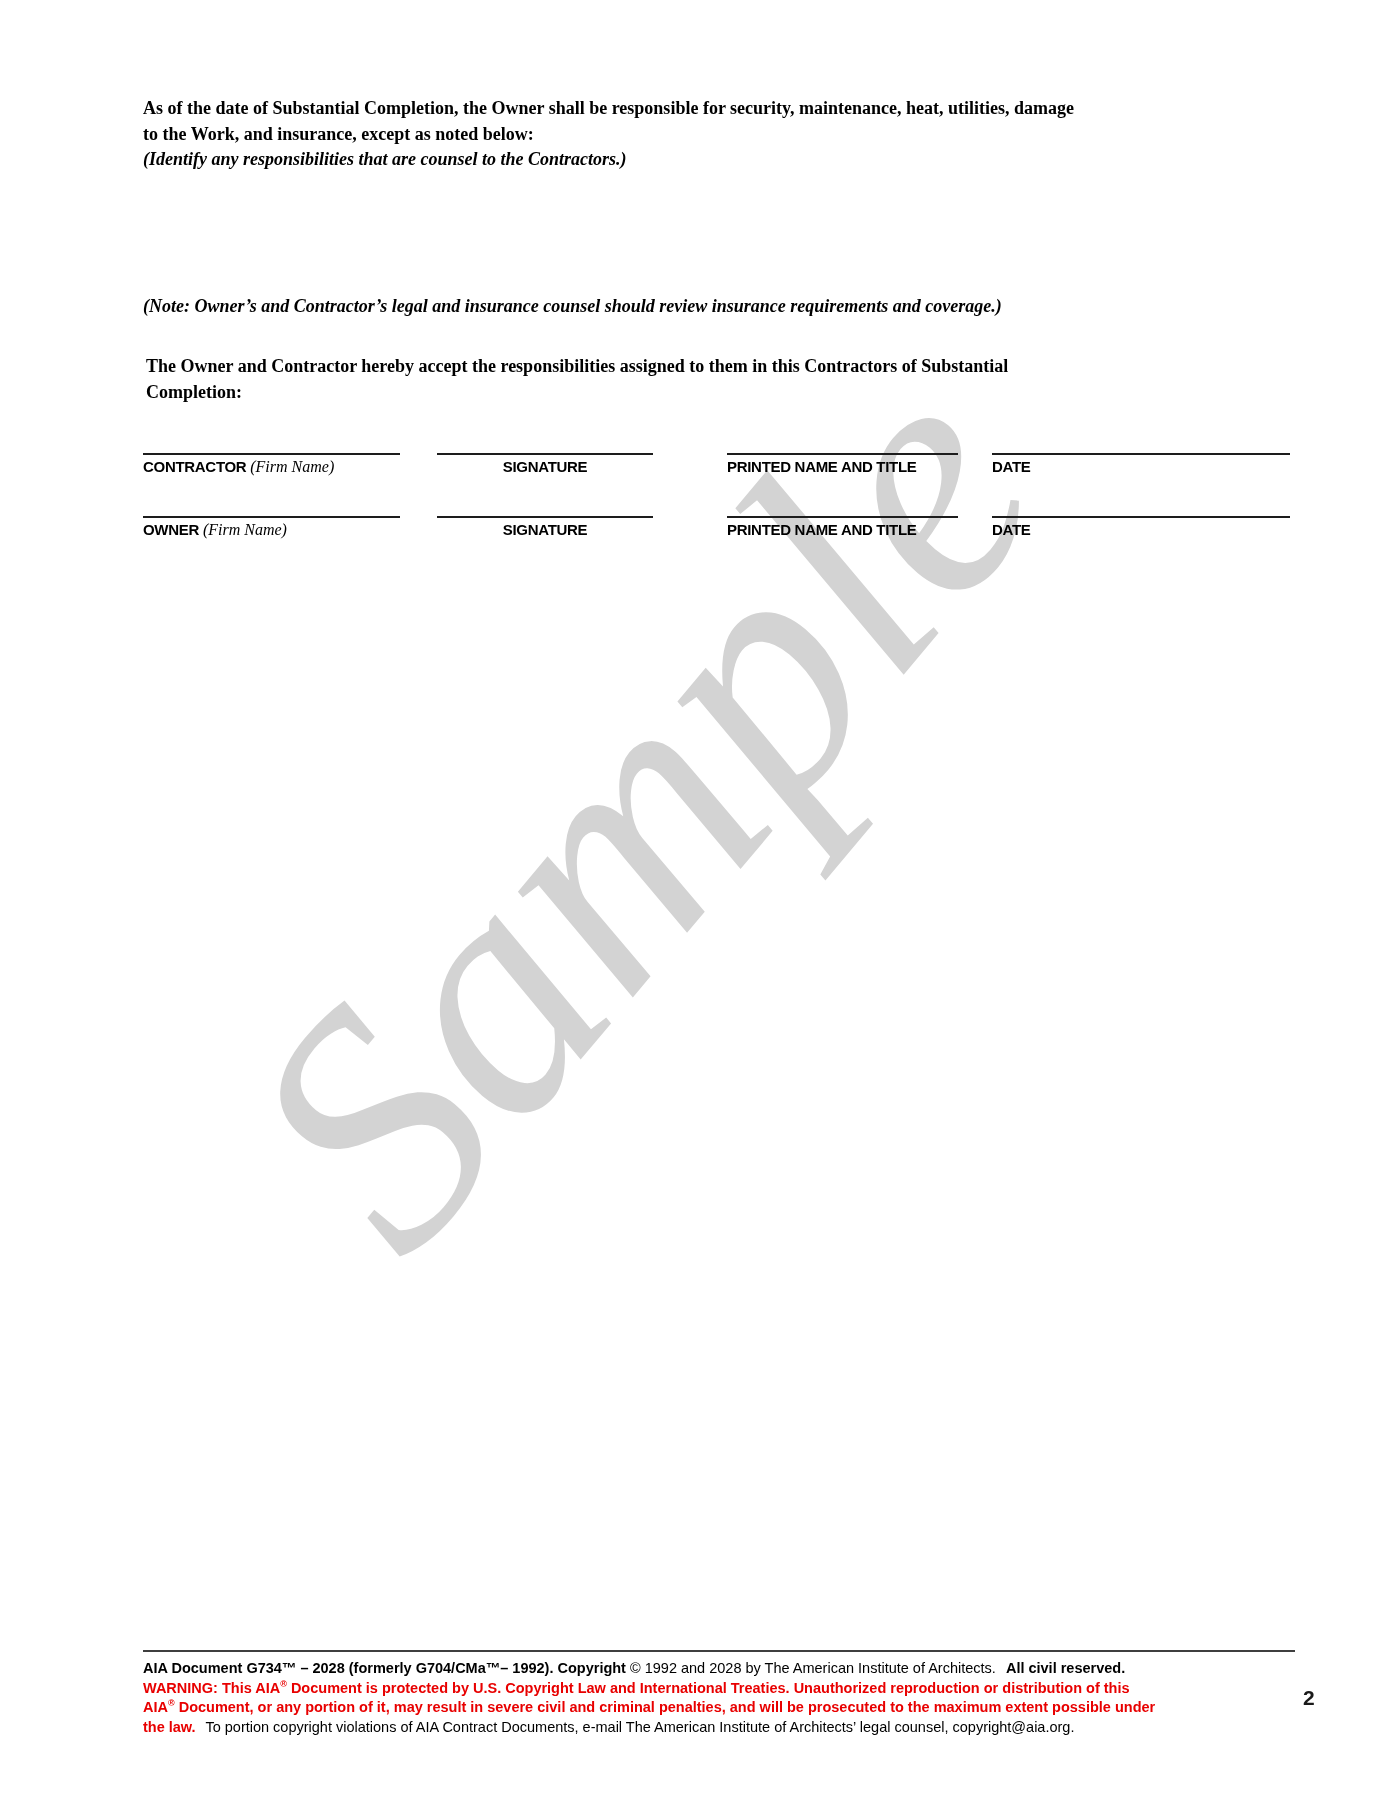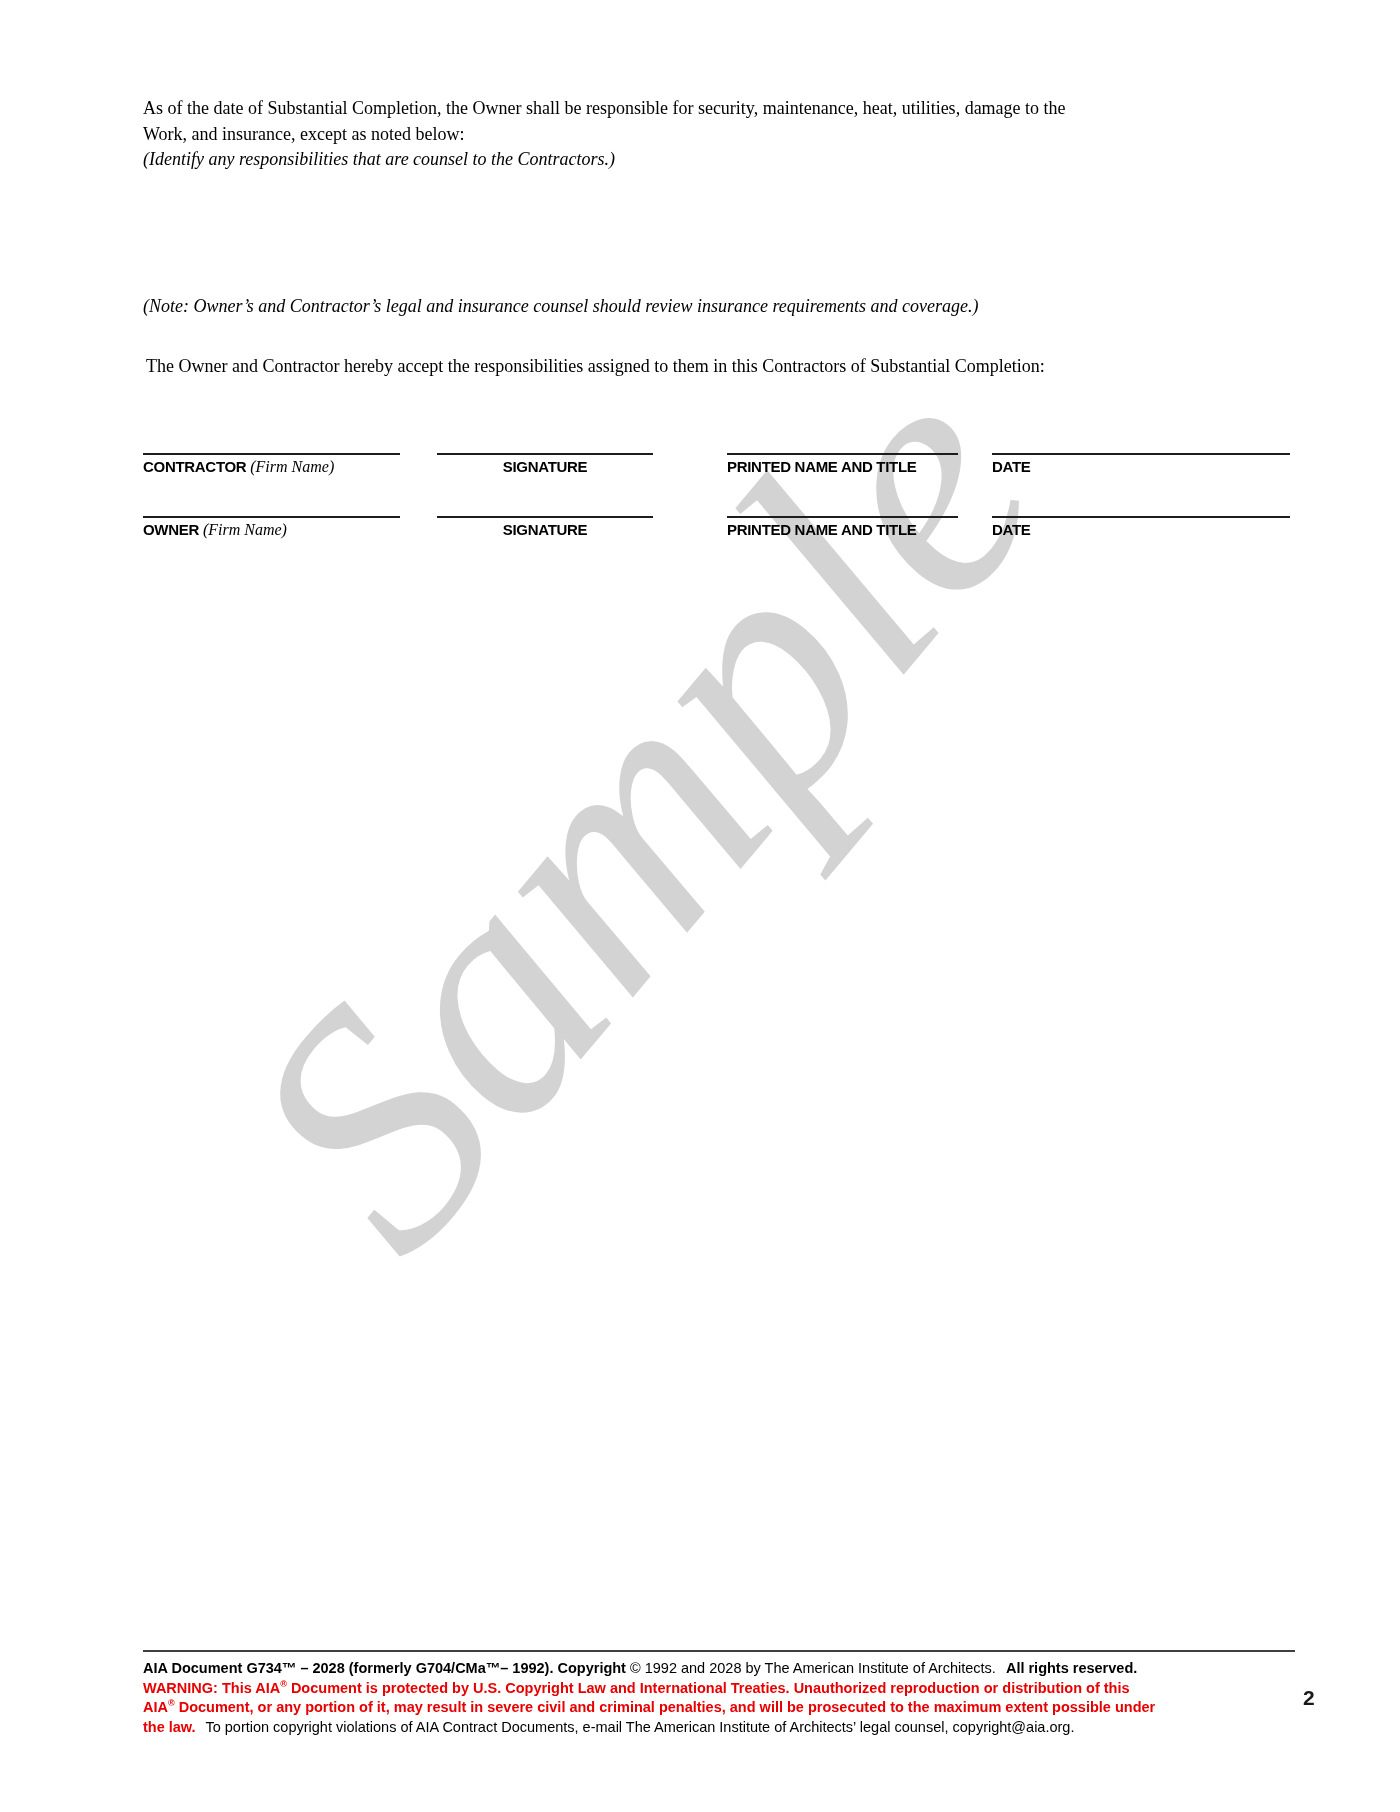--- a/index.html
+++ b/index.html
@@ -27,20 +27,21 @@
     font-size:340px;
     color:#d3d3d3;
     white-space:nowrap;
   }
   
   .para {
     position:absolute;
     font-size:18px;
     line-height:25.5px;
     z-index:2;
+    font-weight:bold;
   }
   .p-resp { left:143px; top:96px;  width:945px; }
   .p-ident{ left:143px; top:147px; white-space:nowrap; font-style:italic; }
   .p-note { left:143px; top:294px; white-space:nowrap; font-style:italic; }
   .p-acc  { left:146px; top:354px; width:912px; }
   
   .sig-col { position:absolute; z-index:2; }
   .sig-line {
     border-top:2px solid #1d1d1d;
     height:2px; width:100%;
@@ -148,21 +149,21 @@
   </div>
   <div class="sig-col r2 c4">
     <div class="sig-line"></div>
     <div class="sig-label">DATE</div>
   </div>
 
   <div class="footer-rule"></div>
 
   <div class="footer-text">
     <div class="f-line">
-      <span class="b">AIA Document G734™ – 2028 (formerly G704/CMa™– 1992). Copyright </span><span>© 1992 and 2028 by The American Institute of Architects</span><span class="gap-after">. </span><span class="b">All rights reserved.</span>
+      <span class="b">AIA Document G734™ – 2028 (formerly G704/CMa™– 1992). Copyright </span><span>© 1992 and 2028 by The American Institute of Architects</span><span class="gap-after">. </span><span class="b">All civil reserved.</span>
     </div>
     <div class="f-line red b">
       <span>WARNING: This AIA</span><sup>®</sup><span> Document is protected by U.S. Copyright Law and International Treaties. Unauthorized reproduction or distribution of this</span>
     </div>
     <div class="f-line red b">
       <span>AIA</span><sup>®</sup><span> Document, or any portion of it, may result in severe civil and criminal penalties, and will be prosecuted to the maximum extent possible under</span>
     </div>
     <div class="f-line">
       <span class="red b gap-after">the law.</span><span> To portion copyright violations of AIA Contract Documents, e-mail The American Institute of Architects’ legal counsel, copyright@aia.org.</span>
     </div>

